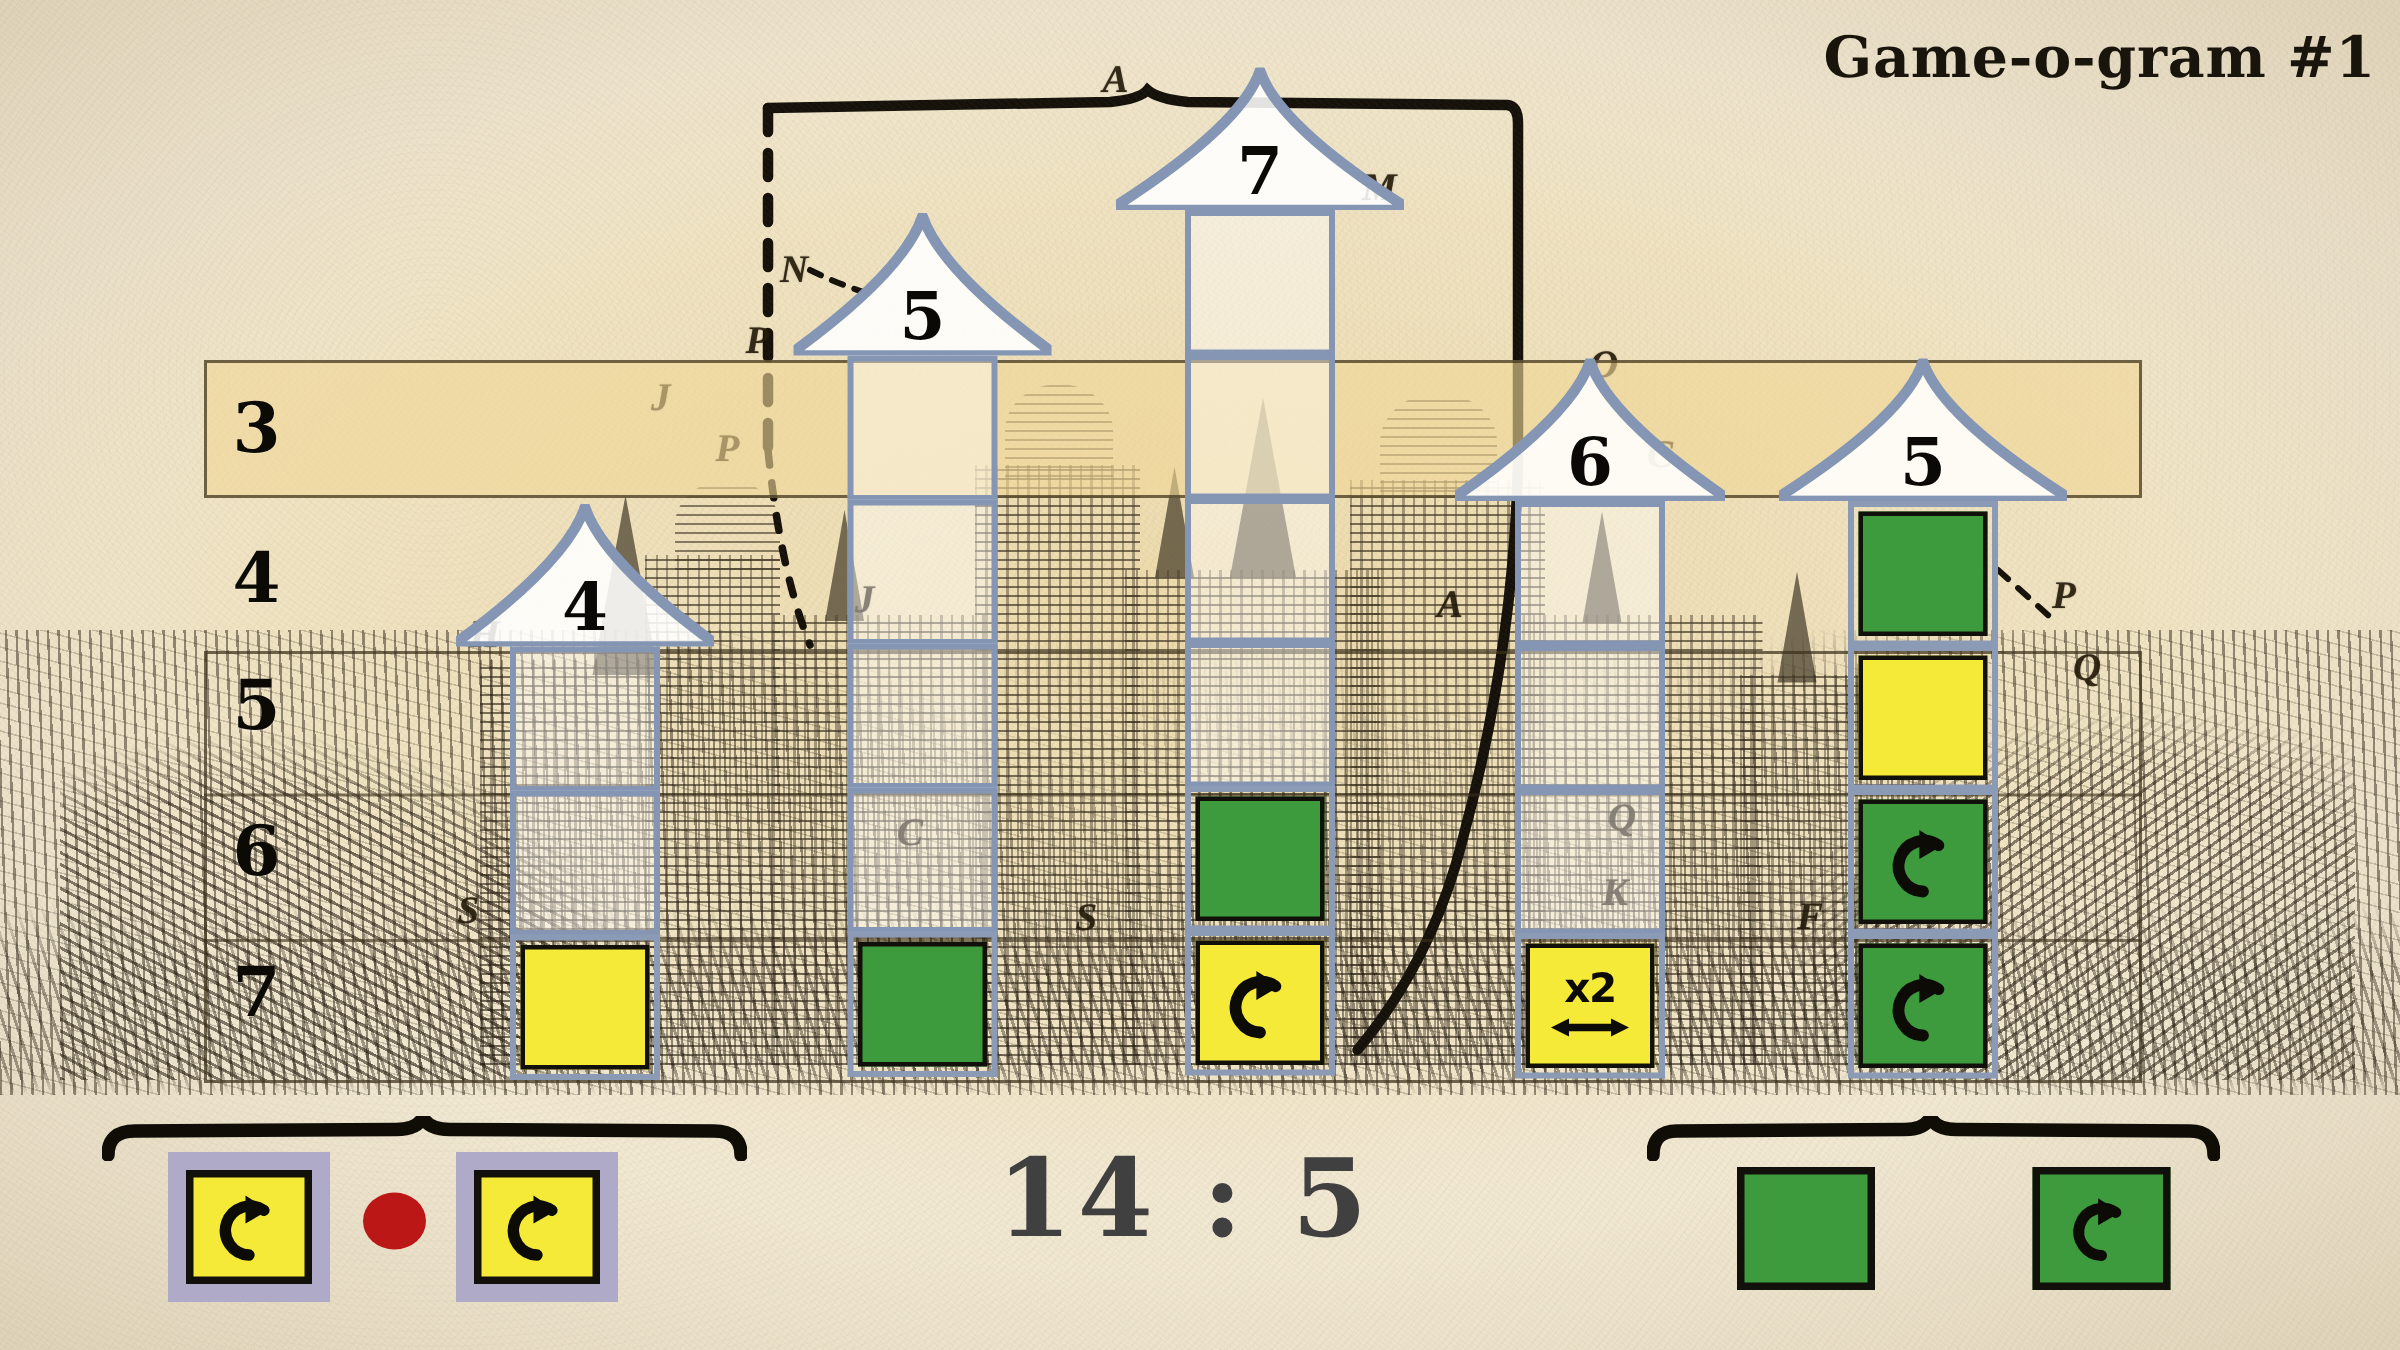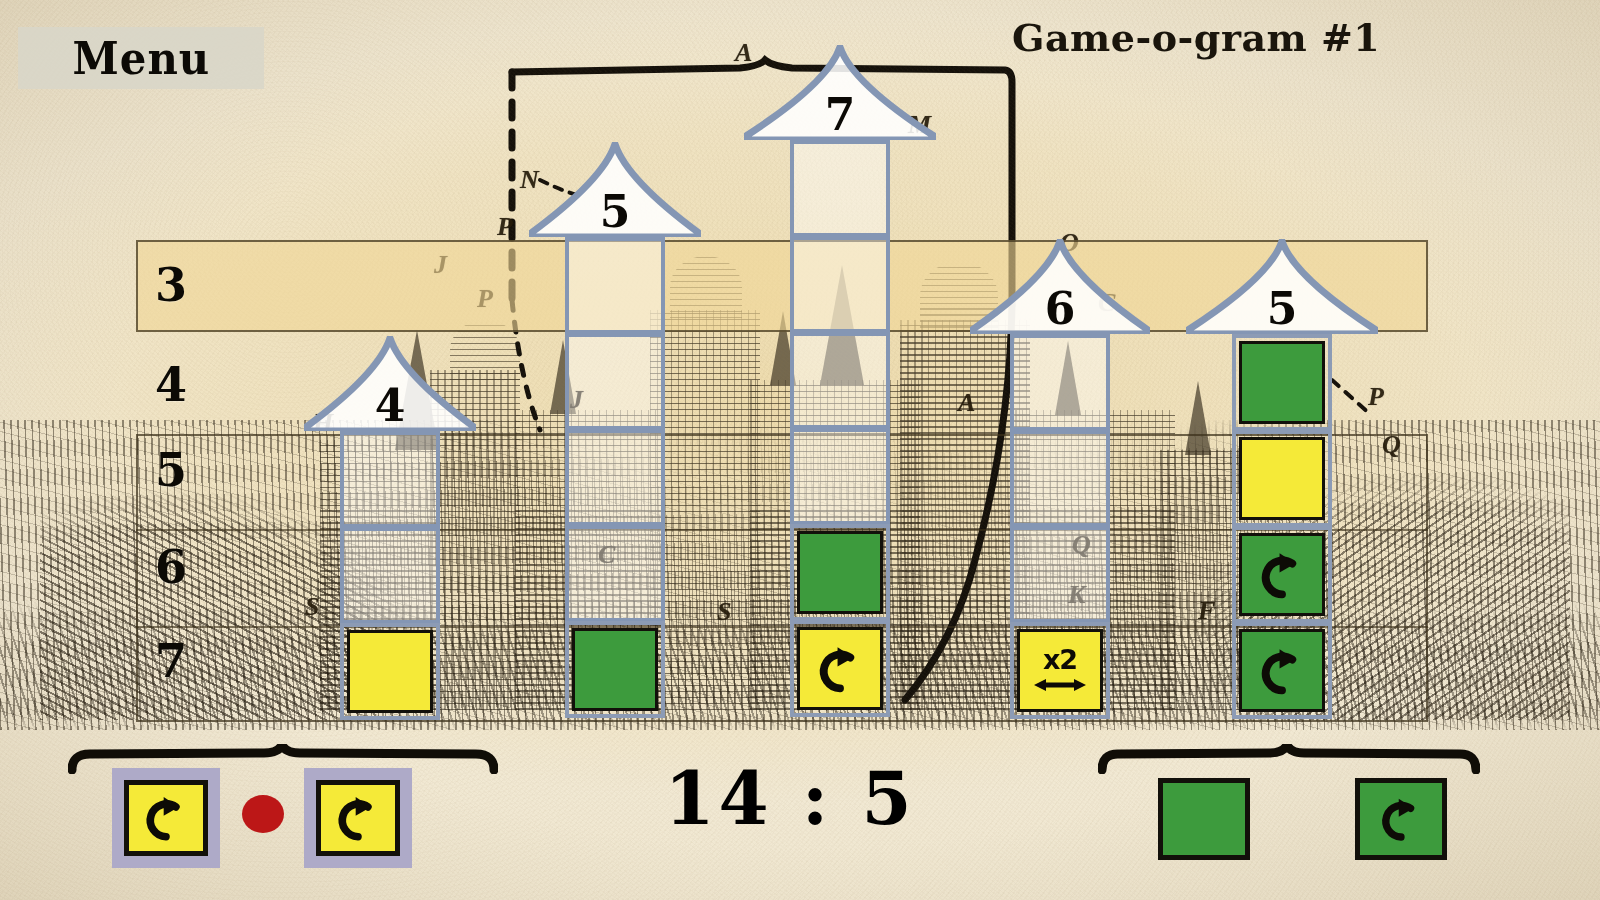--- a/index.html
+++ b/index.html
@@ -102,21 +102,21 @@
     display:flex;align-items:center;justify-content:center;
     cursor:pointer;
   }
   #menu-btn .gothic{
     font-family:"DejaVu Serif", serif;
     font-weight:700;font-size:44px;color:#0c0a06;letter-spacing:1px;
     transform:scaleX(.95);
   }
 
   
-  #title-block{position:absolute;right:28px;top:18px;text-align:left;width:560px;}
+  #title-block{position:absolute;right:16px;top:18px;text-align:right;width:560px;}
   #title-sub{
     font-family:"DejaVu Serif", serif;font-weight:700;font-size:38px;color:#1a150c;
     line-height:1.05;letter-spacing:.5px;
   }
   #title-main{
     font-family:"DejaVu Serif", serif;font-weight:700;font-size:54px;color:#120e07;
     line-height:1.06;letter-spacing:.5px;margin-top:2px;
   }
 
   
@@ -187,21 +187,21 @@
   .tray-tile.framed{background:#aeaac8;padding:12px;}
   .tray-tile .tile-inner{border:5px solid #12100a;}
   .red-dot{
     position:absolute;width:42px;height:38px;border-radius:50%;
     background:#bc1717;
   }
 
   
   #score{
     position:absolute;left:590px;top:756px;width:400px;text-align:center;
-    font-family:"DejaVu Serif", serif;font-weight:700;font-size:72px;color:#000000;
+    font-family:"DejaVu Serif", serif;font-weight:700;font-size:72px;color:#404040;
     letter-spacing:4px;
   }
 </style>
 </head>
 <body>
 
 <div id="stage">
 
   <div class="paper"></div>
   <div class="engrave">
@@ -256,23 +256,20 @@
       <div class="plate-letter" style="left: 313px; top: 408px;">H</div>
       <div class="plate-letter" style="left: 570px; top: 385px;">J</div>
       <div class="plate-letter" style="left: 598px; top: 540px;">C</div>
       <div class="plate-letter" style="left: 1072px; top: 530px;">Q</div>
       <div class="plate-letter" style="left: 1068px; top: 580px;">K</div>
       <div class="plate-letter" style="left: 305px; top: 592px;">S</div>
       <div class="plate-letter" style="left: 717px; top: 597px;">S</div>
       <div class="plate-letter" style="left: 1198px; top: 596px;">F</div>
     </div>
 
-  <div id="menu-btn">
-    <span class="gothic">Menu</span>
-  </div>
 
   <div id="title-block">
     <div id="title-sub">Game-o-gram #1</div>
   </div>
 
   <div id="board">
 
     <div class="row-band highlight" style="top:240px;height:92px;"></div>
 
     <div class="row-band" style="top:434px;height:288px;"></div>

